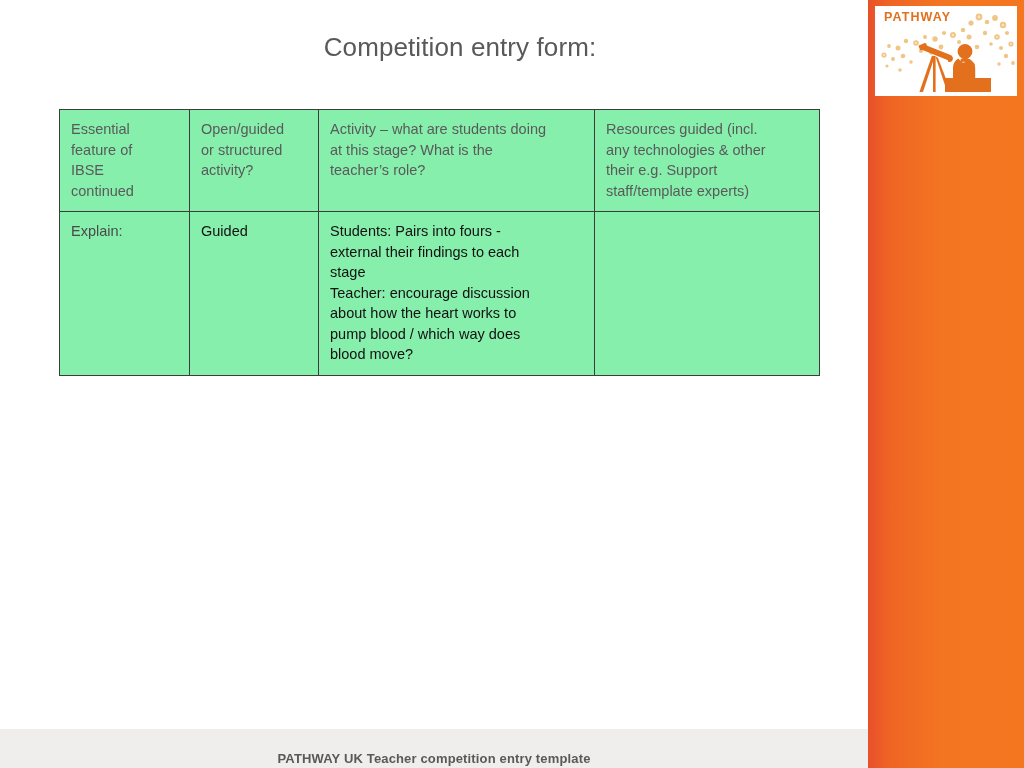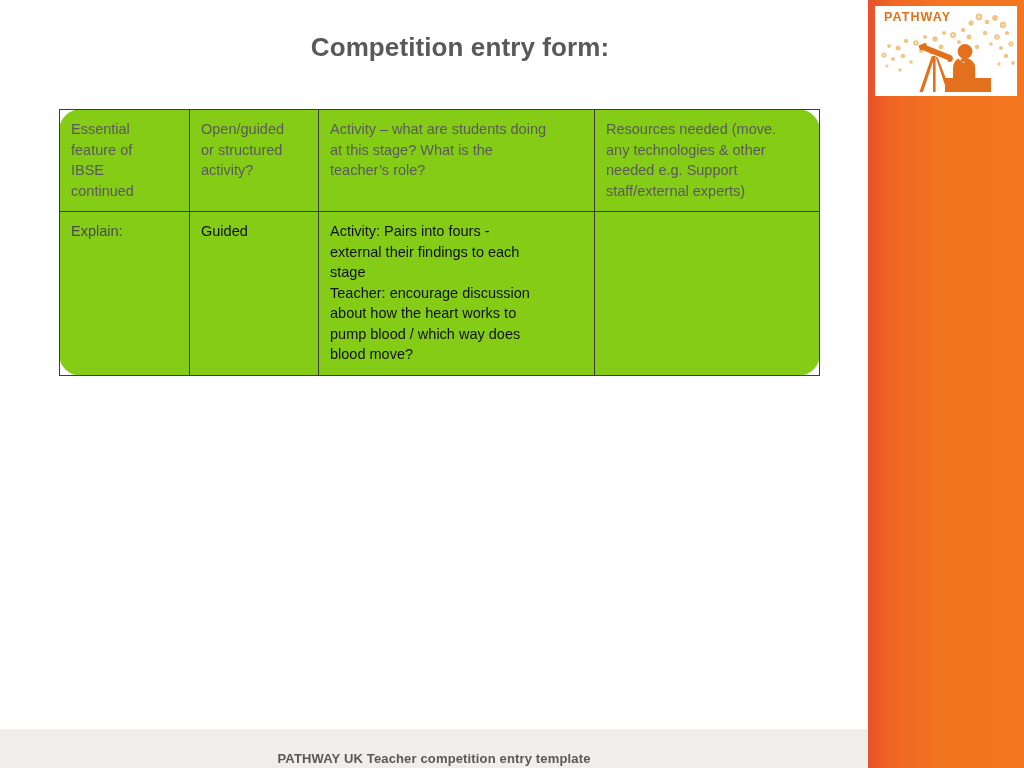--- a/index.html
+++ b/index.html
@@ -27,34 +27,33 @@
   
   #slide-title {
     position: absolute;
     left: 60px;
     top: 30px;
     width: 800px;
     text-align: center;
     font-size: 26px;
     line-height: 34px;
     color: #595959;
-    font-weight: bold;
+    font-weight: normal;
     letter-spacing: 0.1px;
   }
 
   
   #entry-table {
     position: absolute;
     left: 59px;
     top: 109px;
     width: 760px;
     border-collapse: collapse;
     table-layout: fixed;
-    background: #84cc16;
-    border-radius: 22px;
+    background: #86efac;
   }
   #entry-table td {
     border: 1px solid #3c3c3c;
     vertical-align: top;
     padding: 9px 10px 10px 11px;
     font-size: 14.5px;
     line-height: 20.5px;
   }
   .col-feature  { width: 130px; }
   .col-mode     { width: 129px; }
@@ -167,31 +166,31 @@
           <span>Open/guided</span>
           <span>or structured</span>
           <span>activity?</span>
         </td>
         <td class="cell-lines">
           <span>Activity – what are students doing</span>
           <span>at this stage? What is the</span>
           <span>teacher’s role?</span>
         </td>
         <td class="cell-lines">
-          <span>Resources needed (move.</span>
+          <span>Resources guided (incl.</span>
           <span>any technologies &amp; other</span>
-          <span>needed e.g. Support</span>
-          <span>staff/external experts)</span>
+          <span>their e.g. Support</span>
+          <span>staff/template experts)</span>
         </td>
       </tr>
       <tr class="body-row">
         <td class="cell-feature">Explain:</td>
         <td class="cell-mode">Guided</td>
         <td class="cell-lines">
-          <span>Activity: Pairs into fours -</span>
+          <span>Students: Pairs into fours -</span>
           <span>external their findings to each</span>
           <span>stage</span>
           <span>Teacher: encourage discussion</span>
           <span>about how the heart works to</span>
           <span>pump blood / which way does</span>
           <span>blood move?</span>
         </td>
         <td class="cell-resources"></td>
       </tr>
     </tbody>

